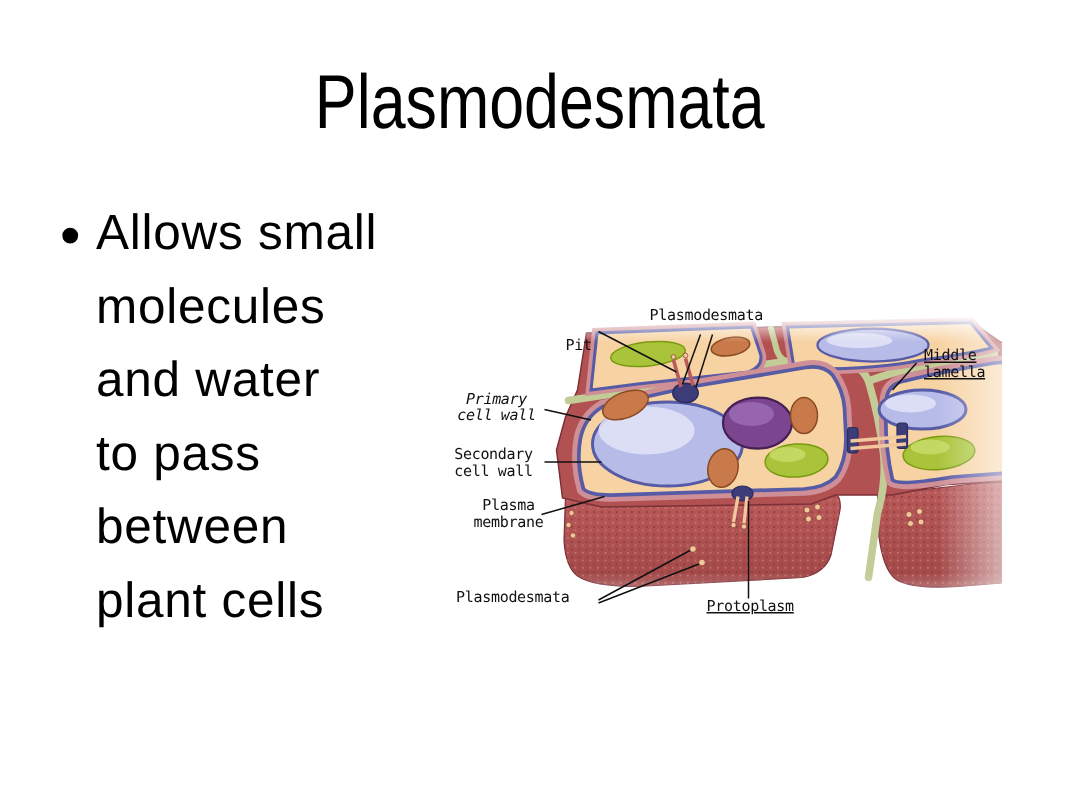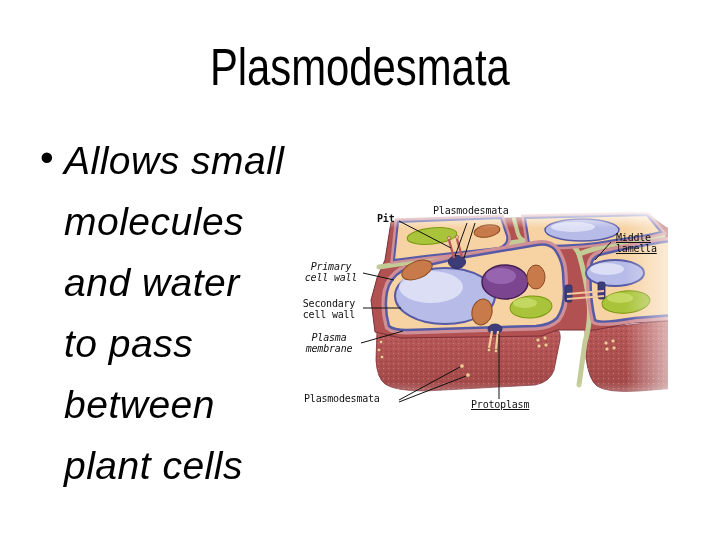--- a/index.html
+++ b/index.html
@@ -5,21 +5,21 @@
   html,body{margin:0;padding:0;background:#fff;}
   .slide{position:relative;width:668px;height:540px;background:#ffffff;overflow:hidden;
          font-family:"Liberation Sans",sans-serif;color:#000;}
   
   .title-row{position:absolute;left:0;top:38px;width:720px;display:flex;justify-content:center;}
   .title-text{display:inline-block;font-size:51px;line-height:60px;font-weight:400;
               transform:scaleX(0.82);transform-origin:50% 50%;white-space:nowrap;}
   
   .bullets{position:absolute;left:40px;top:130px;display:flex;}
   .bullet-marker{font-size:39px;line-height:56px;width:24px;flex:0 0 auto;}
-  .bullet-text{font-size:39px;line-height:61px;letter-spacing:0.5px;white-space:pre-line;font-style:italic;}
+  .bullet-text{font-size:33px;line-height:49px;letter-spacing:0.5px;white-space:pre-line;}
   
   .figure{position:absolute;left:295px;top:190px;width:425px;height:235px;}
   .figure svg{position:absolute;left:0;top:0;}
   .lbl{position:absolute;font-family:"DejaVu Sans Mono",monospace;font-size:10px;
        line-height:10.5px;letter-spacing:-0.2px;color:#101010;white-space:pre-line;}
   .lbl.ctr{text-align:center;}
   
   .cw{fill:var(--c-wall-red);stroke:var(--c-wall-dark);stroke-width:1;}
   .face{stroke:var(--c-wall-dark);stroke-width:0.8;}
   .lam{fill:none;stroke:var(--c-lamella-green);stroke-linecap:round;}
@@ -185,26 +185,26 @@
         <path class="ptr" d="M 316,52 L 300,70"></path>
         <path class="ptr" d="M 68,83 L 99,90"></path>
         <path class="ptr" d="M 68,118 L 106,118"></path>
         <path class="ptr" d="M 66,153 L 108,141"></path>
         <path class="ptr" d="M 104,210 L 165,177"></path>
         <path class="ptr" d="M 104,212 L 171,186"></path>
         <path class="ptr" d="M 204,209 L 204,144"></path>
       </g>
     </svg>
 
-    <div class="lbl" style="left:82px;top:24px;font-weight:bold;">Pit</div>
+    <div class="lbl" style="left:82px;top:36px;">Pit</div>
     <div class="lbl" style="left:138px;top:16px;">Plasmodesmata</div>
     <div class="lbl" style="left:321px;top:43px;text-decoration:underline;">Middle
 lamella</div>
     <div class="lbl ctr" style="left:5px;top:72px;width:62px;font-style:italic;">Primary
 cell wall</div>
     <div class="lbl ctr" style="left:1px;top:109px;width:66px;">Secondary
 cell wall</div>
-    <div class="lbl ctr" style="left:3px;top:143px;width:62px;font-style:italic;">Plasma
+    <div class="lbl ctr" style="left:13px;top:143px;width:62px;">Plasma
 membrane</div>
     <div class="lbl" style="left:9px;top:204px;">Plasmodesmata</div>
     <div class="lbl" style="left:176px;top:210px;text-decoration:underline;">Protoplasm</div>
   </figure>
 </div>
 
 </body></html>

